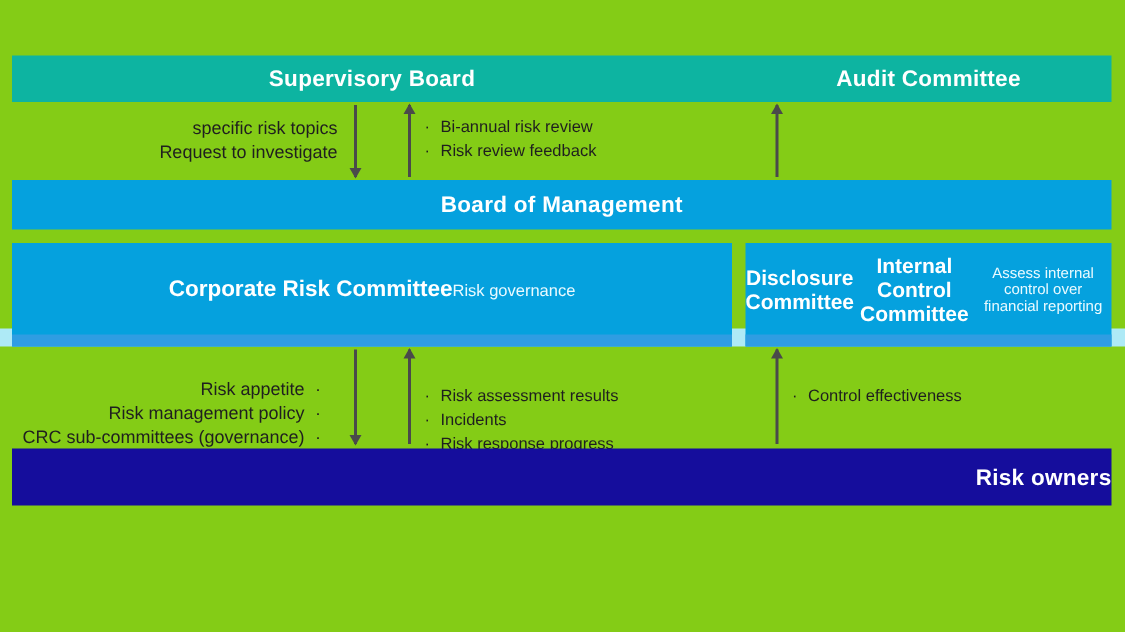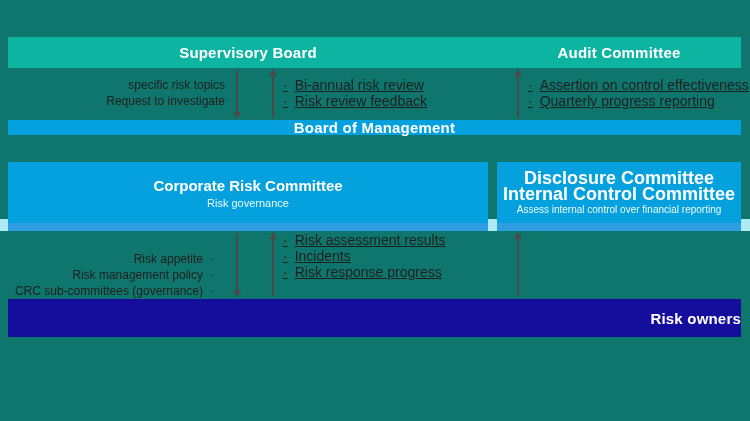--- a/index.html
+++ b/index.html
@@ -1,44 +1,44 @@
 <!DOCTYPE html>
 <html><head>
 <meta charset="utf-8">
 <style>
   html,body { margin:0; padding:0; background:#ffffff; }
   .canvas {
-    position:relative; width:750px; height:421px; background:#0f766e;
+    position:relative; width:750px; height:421px; background:#84cc16;
     font-family:"Liberation Sans", sans-serif; color:#1f1f1f; overflow:hidden;
   }
   .bar { position:absolute; left:8px; width:733px; display:flex; align-items:center; }
   .bar-teal  { top:37px;  height:31px; background:#0db4a1; }
-  .bar-blue  { top:120px; height:15px; background:#05a1de; justify-content:center; }
+  .bar-blue  { top:120px; height:33px; background:#05a1de; justify-content:center; }
   .bar-navy  { top:299px; height:38px; background:#150d9c; justify-content:flex-end; }
   .bar-label { color:#ffffff; font-weight:700; font-size:15px; letter-spacing:.2px; }
   .bar-teal .seg { position:absolute; top:0; height:100%; display:flex; align-items:center; justify-content:center; }
   .seg-left  { left:0;    width:480px; }
   .seg-right { left:489px; width:244px; }
 
   
   .cyan-strip { position:absolute; left:0; top:219px; width:750px; height:12px; background:#aeeaf6; }
 
   .box { position:absolute; top:162px; height:61px; background:#05a1de;
-         border-bottom:8px solid #2f9de2; display:flex; flex-direction:column;
+         border-bottom:8px solid #2f9de2; display:flex; flex-direction:row;
          align-items:center; justify-content:center; text-align:center; color:#fff; }
   .box-crc  { left:8px;   width:480px; }
   .box-dcic { left:497px; width:244px; }
   .box-title    { font-weight:700; font-size:15px; line-height:18px; }
-  .box-title-sm { font-weight:700; font-size:18px; line-height:16px; }
+  .box-title-sm { font-weight:700; font-size:14px; line-height:16px; }
   .box-sub      { font-size:11px; margin-top:2px; color:#eafaff; }
   .box-sub-sm   { font-size:10px; margin-top:2px; color:#eafaff; }
 
   .note { position:absolute; font-size:12px; line-height:16px; }
   .note.right-align { text-align:right; }
-  ul.blist { list-style:none; margin:0; padding:0; position:absolute; font-size:14px; line-height:16px;text-decoration:underline; }
+  ul.blist { list-style:none; margin:0; padding:0; position:absolute; font-size:11px; line-height:16px; }
   ul.blist li::before { content:"·"; margin-right:7px; }
   ul.tlist { list-style:none; margin:11px; padding:0; position:absolute; font-size:12px; line-height:16px; text-align:right; }
   ul.tlist li::after { content:"·"; margin-left:7px; }
 
   .arrow { position:absolute; width:1.5px; background:#4a4a4a; }
   .arrow.up::after {
     content:""; position:absolute; top:-1px; left:50%; transform:translateX(-50%);
     border-left:4px solid transparent; border-right:4px solid transparent;
     border-bottom:7px solid #4a4a4a;
   }
@@ -70,24 +70,20 @@
   <div class="arrow down" style="left:236px; top:70px; height:48px;"></div>
   <div class="arrow up" style="left:272px; top:70px; height:48px;"></div>
 
   <ul class="blist" style="left:283px; top:77px;">
     <li>Bi-annual risk review</li>
     <li>Risk review feedback</li>
   </ul>
 
   <div class="arrow up" style="left:517px; top:70px; height:48px;"></div>
 
-  <ul class="blist" style="left:528px; top:77px;">
-    <li>Assertion on control effectiveness</li>
-    <li>Quarterly progress reporting</li>
-  </ul>
 
   <div class="bar bar-blue">
     <span class="bar-label">Board of Management</span>
   </div>
 
   <div class="cyan-strip"></div>
 
   <div class="box box-crc">
     <div class="box-title">Corporate Risk Committee</div>
     <div class="box-sub">Risk governance</div>
@@ -101,26 +97,29 @@
 
   <ul class="tlist" style="right:525px; top:240px;">
     <li>Risk appetite</li>
     <li>Risk management policy</li>
     <li>CRC sub-committees (governance)</li>
   </ul>
 
   <div class="arrow down" style="left:236px; top:233px; height:63px;"></div>
   <div class="arrow up" style="left:272px; top:233px; height:63px;"></div>
 
-  <ul class="blist" style="left:283px; top:232px;">
+  <ul class="blist" style="left:283px; top:256px;">
     <li>Risk assessment results</li>
     <li>Incidents</li>
     <li>Risk response progress</li>
   </ul>
 
   <div class="arrow up" style="left:517px; top:233px; height:63px;"></div>
 
+  <ul class="blist" style="left:528px; top:256px;">
+    <li>Control effectiveness</li>
+  </ul>
 
   <div class="bar bar-navy">
     <span class="bar-label">Risk owners</span>
   </div>
 
 </div>
 
 </body></html>

